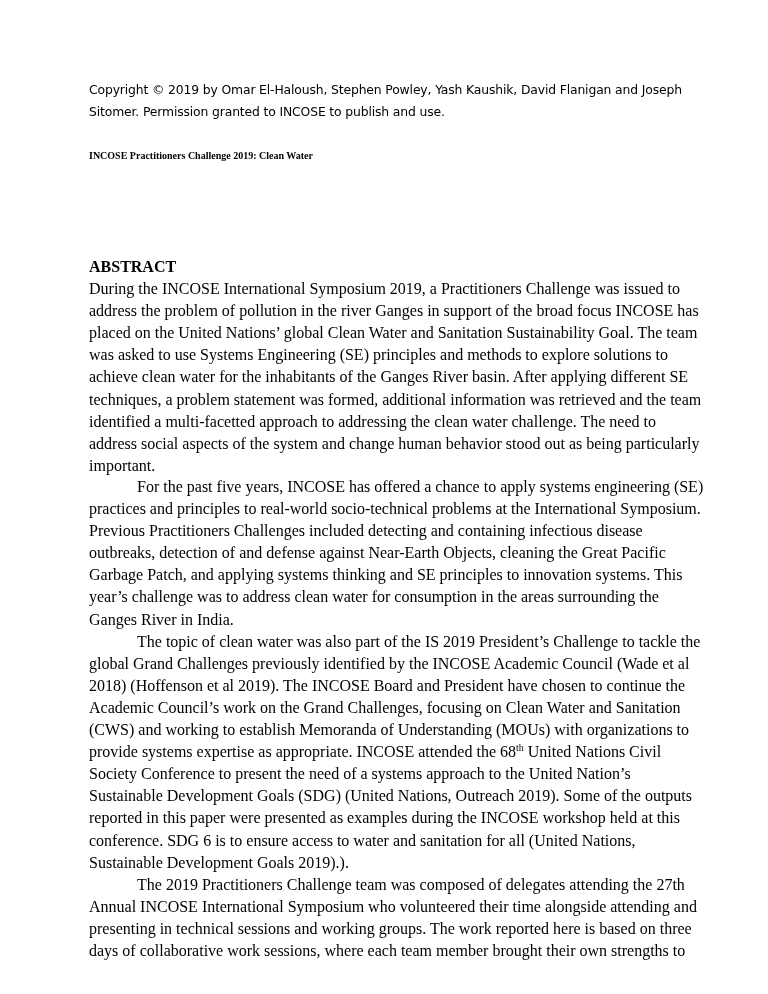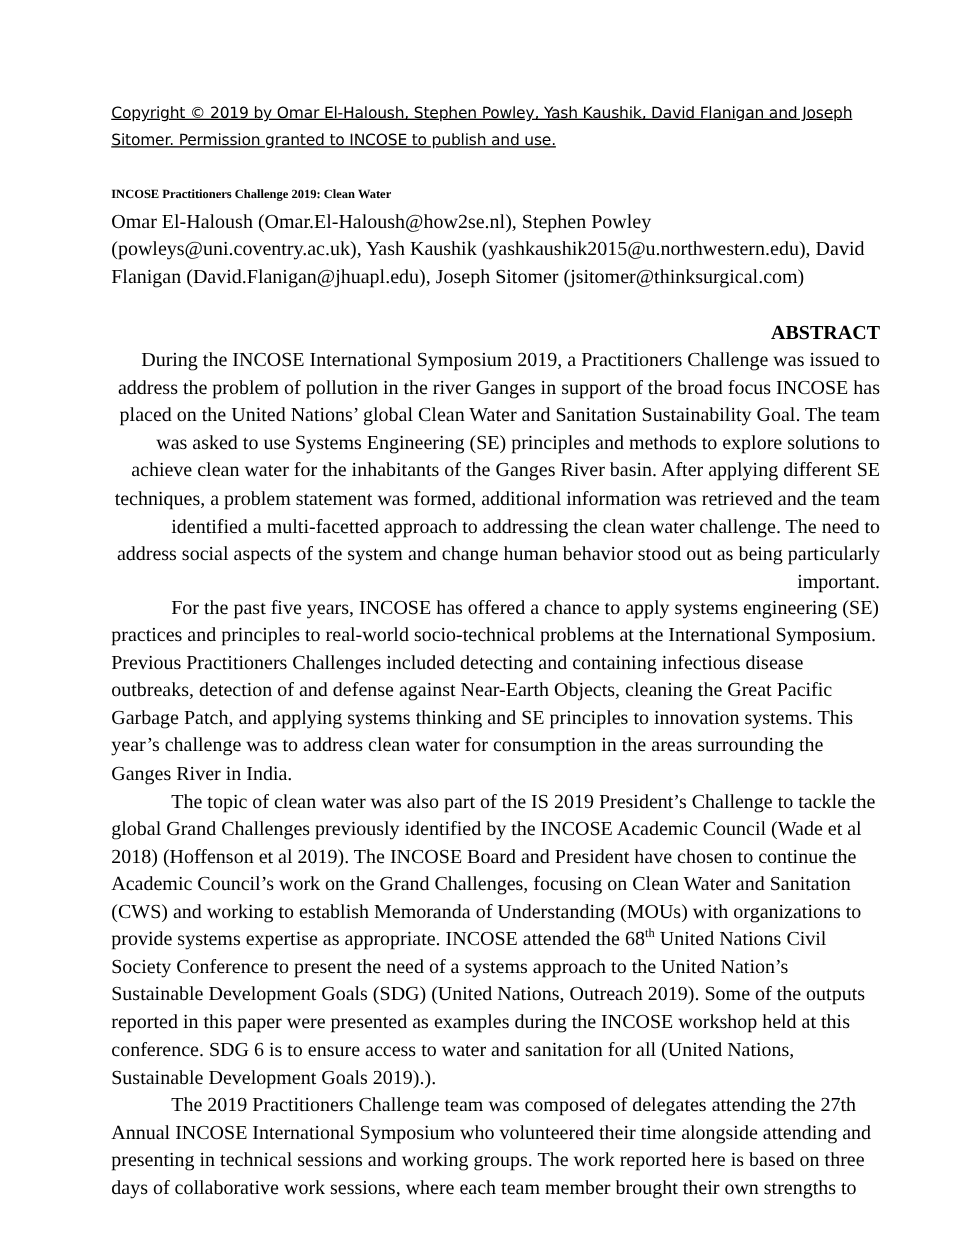--- a/index.html
+++ b/index.html
@@ -22,21 +22,20 @@
     }
     .copyright {
       position: absolute;
       top: 79px;
       left: 0;
       width: 615px;
       font-family: "DejaVu Sans", sans-serif;
       font-size: 12.4px;
       line-height: 21.5px;
       letter-spacing: -0.15px;
-      text-decoration: underline;
     }
     .serif {
       font-family: "Liberation Serif", serif;
       font-size: 16px;
       line-height: 22.1px;
     }
     .title-block {
       position: absolute;
       top: 145px;
       left: 0;
@@ -48,21 +47,20 @@
       font-size: 10px;
     }
     .authors {
       margin: 0;
     }
     .abstract-block {
       position: absolute;
       top: 256px;
       left: 0;
       width: 615px;
-      text-align: right;
     }
     .intro-block {
       position: absolute;
       top: 476px;
       left: 0;
       width: 615px;
     }
     .heading {
       font-weight: bold;
       margin: 0;
@@ -81,21 +79,20 @@
   </style>
 </head>
 <body>
 
 <div class="page">
 
   <p class="copyright">Copyright © 2019 by Omar El-Haloush, Stephen Powley, Yash Kaushik, David Flanigan and Joseph Sitomer. Permission granted to INCOSE to publish and use.</p>
 
   <div class="title-block serif">
     <p class="title">INCOSE Practitioners Challenge 2019: Clean Water</p>
-    <p class="authors">Omar El-Haloush (Omar.El-Haloush@how2se.nl), Stephen Powley (powleys@uni.coventry.ac.uk), Yash Kaushik (yashkaushik2015@u.northwestern.edu), David Flanigan (David.Flanigan@jhuapl.edu), Joseph Sitomer (jsitomer@thinksurgical.com)</p>
   </div>
 
   <div class="abstract-block serif">
     <p class="heading">ABSTRACT</p>
     <p>During the INCOSE International Symposium 2019, a Practitioners Challenge was issued to address the problem of pollution in the river Ganges in support of the broad focus INCOSE has placed on the United Nations’ global Clean Water and Sanitation Sustainability Goal.  The team was asked to use Systems Engineering (SE) principles and methods to explore solutions to achieve clean water for the inhabitants of the Ganges River basin. After applying different SE techniques, a problem statement was formed, additional information was retrieved and the team identified a multi-facetted approach to addressing the clean water challenge. The need to address social aspects of the system and change human behavior stood out as being particularly important.</p>
   </div>
 
   <div class="intro-block serif">
     <p class="indent">For the past five years, INCOSE has offered a chance to apply systems engineering (SE) practices and principles to real-world socio-technical problems at the International Symposium. Previous Practitioners Challenges included detecting and containing infectious disease outbreaks, detection of and defense against Near-Earth Objects, cleaning the Great Pacific Garbage Patch, and applying systems thinking and SE principles to innovation systems.  This year’s challenge was to address clean water for consumption in the areas surrounding the Ganges River in India.</p>
     <p class="indent"><span>The topic of clean water was also part of the IS 2019 President’s Challenge to tackle the global Grand Challenges previously identified by the INCOSE Academic Council (Wade et al 2018) (Hoffenson et al 2019).  The INCOSE Board and President have chosen to continue the Academic Council’s work on the Grand Challenges, focusing on Clean Water and Sanitation (CWS) and working to establish Memoranda of Understanding (MOUs) with organizations to provide systems expertise as appropriate.  INCOSE attended the 68</span><sup>th</sup><span> United Nations Civil Society Conference to present the need of a systems approach to the United Nation’s Sustainable Development Goals (SDG) (United Nations, Outreach 2019). Some of the outputs reported in this paper were presented as examples during the INCOSE workshop held at this conference. SDG 6 is to ensure access to water and sanitation for all (United Nations, Sustainable Development Goals 2019).).</span></p>

